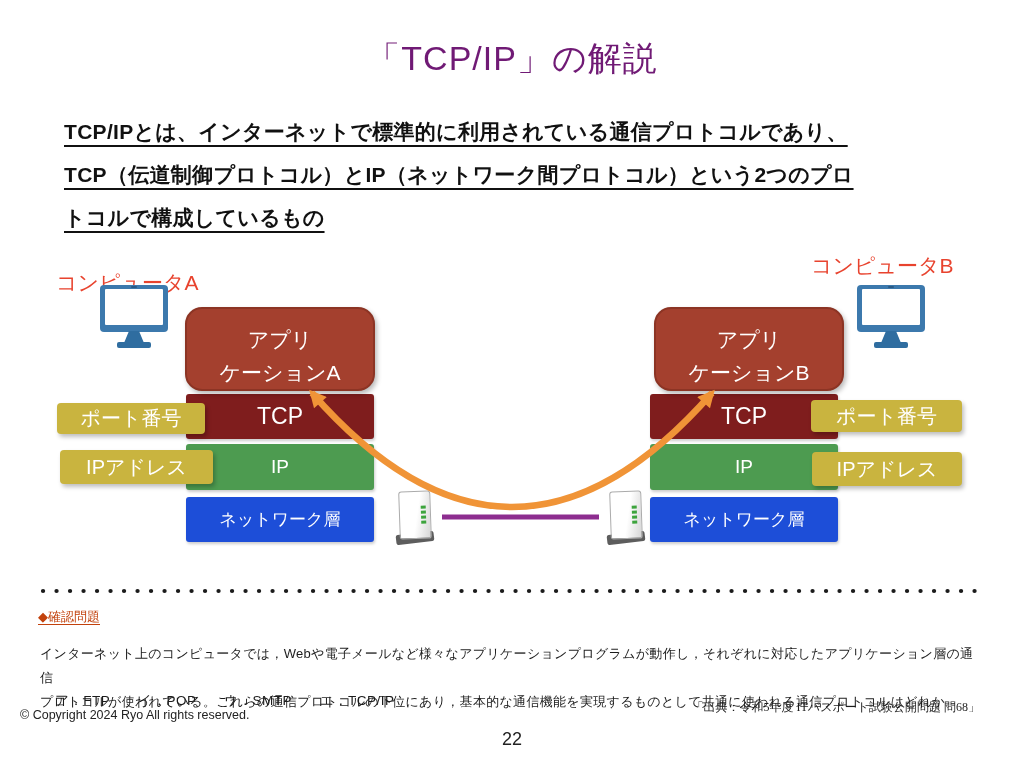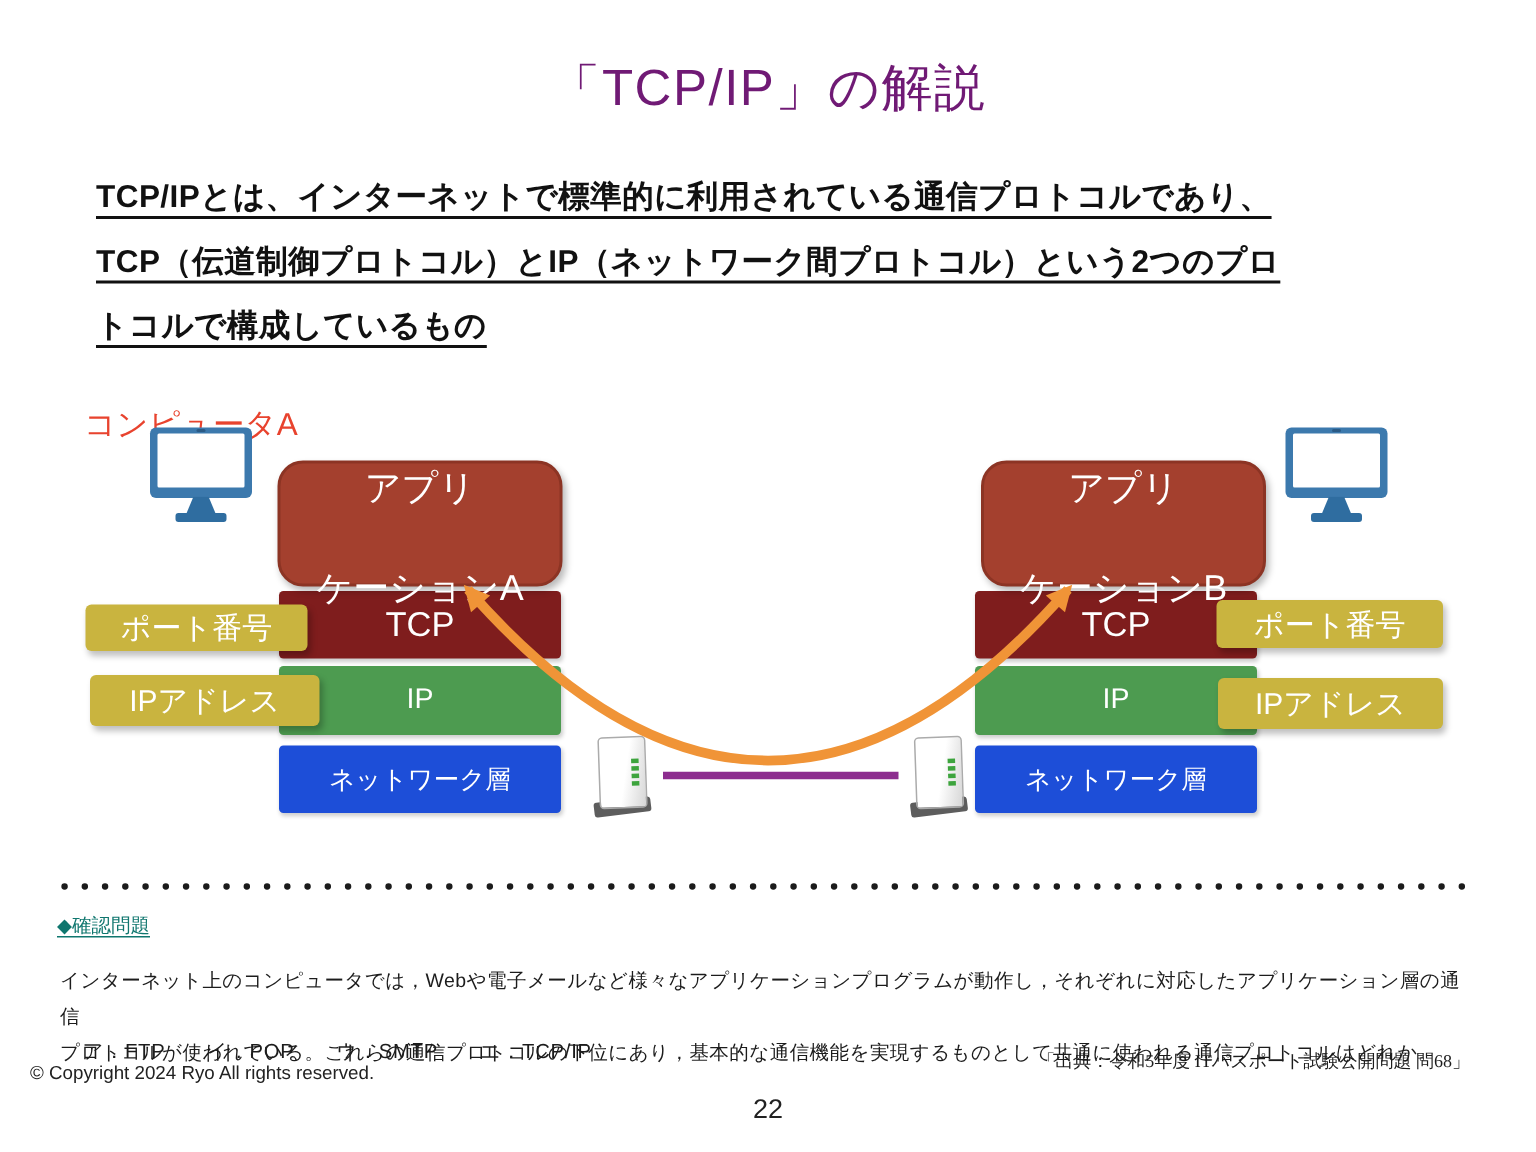--- a/index.html
+++ b/index.html
@@ -24,22 +24,22 @@
   
   .monitor { width:68px; height:47px; background:#3c79ad; border-radius:4px; }
   .monitor .screen { position:absolute; left:5px; right:5px; top:4px; bottom:7px; background:#fff; border-radius:1px; }
   .monitor .cam { position:absolute; top:1px; left:50%; transform:translateX(-50%); width:6px; height:2px; background:#2a5a85; border-radius:1px; }
   .monitor .neck { position:absolute; left:50%; top:46px; transform:translateX(-50%); width:20px; height:12px; background:#2f6da0; clip-path:polygon(25% 0,75% 0,100% 100%,0 100%); }
   .monitor .foot { position:absolute; left:50%; top:57px; transform:translateX(-50%); width:34px; height:6px; background:#2f6da0; border-radius:2px; }
 
   .app-box {
     width:186px; height:80px; background:#a4402e; border:2px solid #8c3424;
     border-radius:17px; color:#fff; display:flex; flex-direction:column;
-    align-items:center; justify-content:flex-start; font-size:24px; line-height:33px;
-    box-shadow:2px 3px 5px rgba(0,0,0,0.28); text-align:center; z-index:3;gap:34px;
+    align-items:center; justify-content:flex-end; font-size:21px; line-height:33px;
+    box-shadow:2px 3px 5px rgba(0,0,0,0.28); text-align:center; z-index:3;
   }
 
   .layer-box {
     width:188px; color:#fff; display:flex; align-items:center; justify-content:center;
     border-radius:3px; box-shadow:1px 2px 3px rgba(0,0,0,0.2); z-index:2;
   }
   .lb-tcp { height:45px; background:#7f1d1d; font-size:23px; }
   .lb-ip  { height:46px; background:#4d9b50; font-size:19px; }
   .lb-net { height:45px; background:#1d4ed8; font-size:17px; }
 
@@ -53,21 +53,21 @@
   .device .body { position:absolute; left:3px; top:2px; width:30px; height:46px;
     background:linear-gradient(100deg,#ffffff 55%,#d6d6d6); border:1px solid #ababab;
     border-radius:3px; transform:rotate(-2deg); }
   .device .leds { position:absolute; right:4px; top:14px; display:flex; flex-direction:column; gap:2px; }
   .device .leds i { display:block; width:5px; height:3px; background:#3da43d; }
   .device .base { position:absolute; left:0; top:44px; width:38px; height:10px;
     background:#5d5d5d; border-radius:2px; transform:rotate(-7deg); }
 
   .overlay-svg { left:0; top:0; z-index:6; pointer-events:none; }
 
-  .q-heading { left:38px; top:608px; font-size:13px; color:#0f766e;
+  .q-heading { left:38px; top:608px; font-size:13px; color:#c2410c;
     text-decoration:underline; text-underline-offset:3px;text-align:center; }
   .q-text { left:40px; top:642px; width:945px; font-size:13px; line-height:24px;
     letter-spacing:0.3px; color:#1c1c1c; }
   .q-options { left:55px; top:692px; font-size:13.5px; color:#1c1c1c; letter-spacing:0.5px; }
   .q-source { right:44px; top:699px; font-size:12px; color:#1c1c1c;
     font-family:"Liberation Serif","DejaVu Serif",serif; }
 
   .footer-copy { left:20px; top:708px; font-size:12.5px; color:#222; }
   .page-num { left:0; top:729px; width:1024px; text-align:center; font-size:18px; color:#222; }
 </style>
@@ -94,20 +94,21 @@
   <div class="abs app-box" style="left:185px; top:307px;">
     <div>アプリ</div>
     <div>ケーションA</div>
   </div>
   <div class="abs layer-box lb-tcp" style="left:186px; top:394px;">TCP</div>
   <div class="abs layer-box lb-ip" style="left:186px; top:444px;">IP</div>
   <div class="abs layer-box lb-net" style="left:186px; top:497px;">ネットワーク層</div>
   <div class="abs tag" style="left:57px; top:403px; width:148px; height:31px;">ポート番号</div>
   <div class="abs tag" style="left:60px; top:450px; width:153px; height:34px;">IPアドレス</div>
 
+  <div class="abs comp-label" style="left:811px; top:252px;">コンピュータB</div>
   <div class="abs monitor" style="left:857px; top:285px;">
     <div class="screen"></div>
     <div class="cam"></div>
     <div class="neck"></div>
     <div class="foot"></div>
   </div>
   <div class="abs app-box" style="left:654px; top:307px;">
     <div>アプリ</div>
     <div>ケーションB</div>
   </div>

